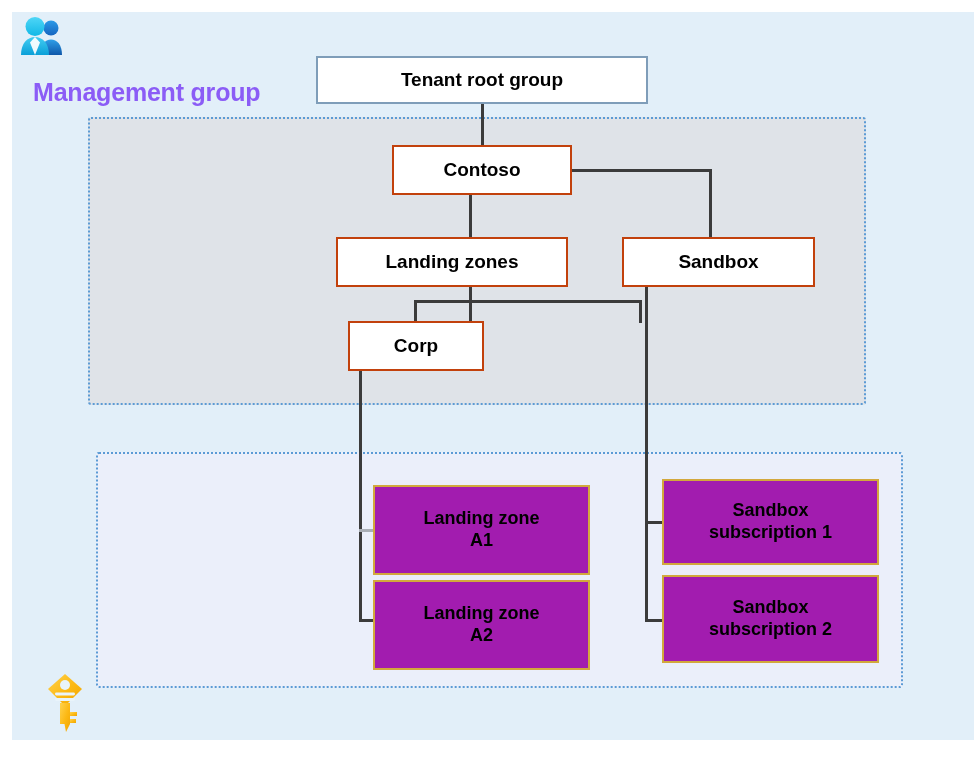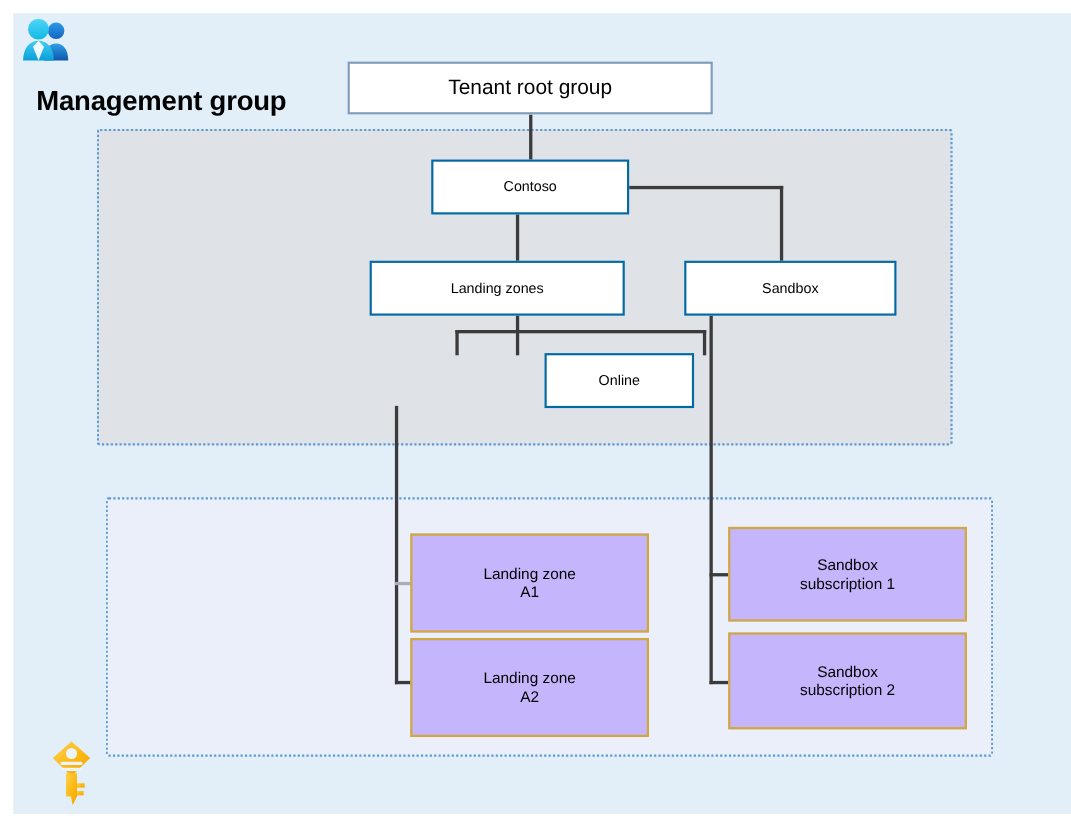--- a/index.html
+++ b/index.html
@@ -45,50 +45,51 @@
   .node {
     position: absolute;
     box-sizing: border-box;
     display: flex;
     align-items: center;
     justify-content: center;
     text-align: center;
     color: #000000;
     line-height: 1.22;
     white-space: pre-line;
+    font-weight: bold;
   }
   .node.mg {
     background: #ffffff;
-    border: 2px solid #0369a1;
-    font-size: 13px;
+    border: 2px solid #c2410c;
+    font-size: 19px;
   }
   .node.root {
     background: #ffffff;
     border: 2px solid #7f9db9;
     font-size: 19px;
   }
   .node.sub {
-    background: #c4b5fd;
+    background: #a21caf;
     border: 2px solid #d2a83c;
-    font-size: 14px;
+    font-size: 18px;
   }
   
   .ln {
     position: absolute;
     background: #3b3b3b;
   }
   .ln.faint { background: #a9aeb5; }
   .vline { width: 3px; }
   .hline { height: 3px; }
   
   .big-label {
     position: absolute;
     font-size: 25px;
     font-weight: bold;
-    color: #000000;
+    color: #8b5cf6;
     letter-spacing: -0.2px;
   }
   #mg-label { left: 33px; top: 78px; }
   #sub-label { left: 90px; top: 692px; }
   
   #people-icon { position: absolute; left: 18px; top: 14px; width: 50px; height: 42px; }
   #key-icon { position: absolute; left: 42px; top: 672px; width: 46px; height: 62px; }
 </style>
 </head>
 <body>
@@ -120,22 +121,22 @@
   <div class="ln hline" style="left:645px; top:619px; width:20px;"></div>
 
   <div class="node root" id="node-root" style="left:316px; top:56px; width:332px; height:48px;">Tenant root group</div>
 
   <div class="node mg" id="node-contoso" style="left:392px; top:145px; width:180px; height:50px;">Contoso</div>
 
   <div class="node mg" id="node-landing-zones" style="left:336px; top:237px; width:232px; height:50px;">Landing zones</div>
 
   <div class="node mg" id="node-sandbox" style="left:622px; top:237px; width:193px; height:50px;">Sandbox</div>
 
-
-  <div class="node mg" id="node-online" style="left:495px; top:321px; width:136px; height:50px;">Online</div>
+  <div class="node mg" id="node-corp" style="left:348px; top:321px; width:136px; height:50px;">Corp</div>
+
 
   <div class="node sub" id="node-lz-a1" style="left:373px; top:485px; width:217px; height:90px;">Landing zone
 A1</div>
 
   <div class="node sub" id="node-lz-a2" style="left:373px; top:580px; width:217px; height:90px;">Landing zone
 A2</div>
 
   <div class="node sub" id="node-sandbox-sub-1" style="left:662px; top:479px; width:217px; height:86px;">Sandbox
 subscription 1</div>
 

